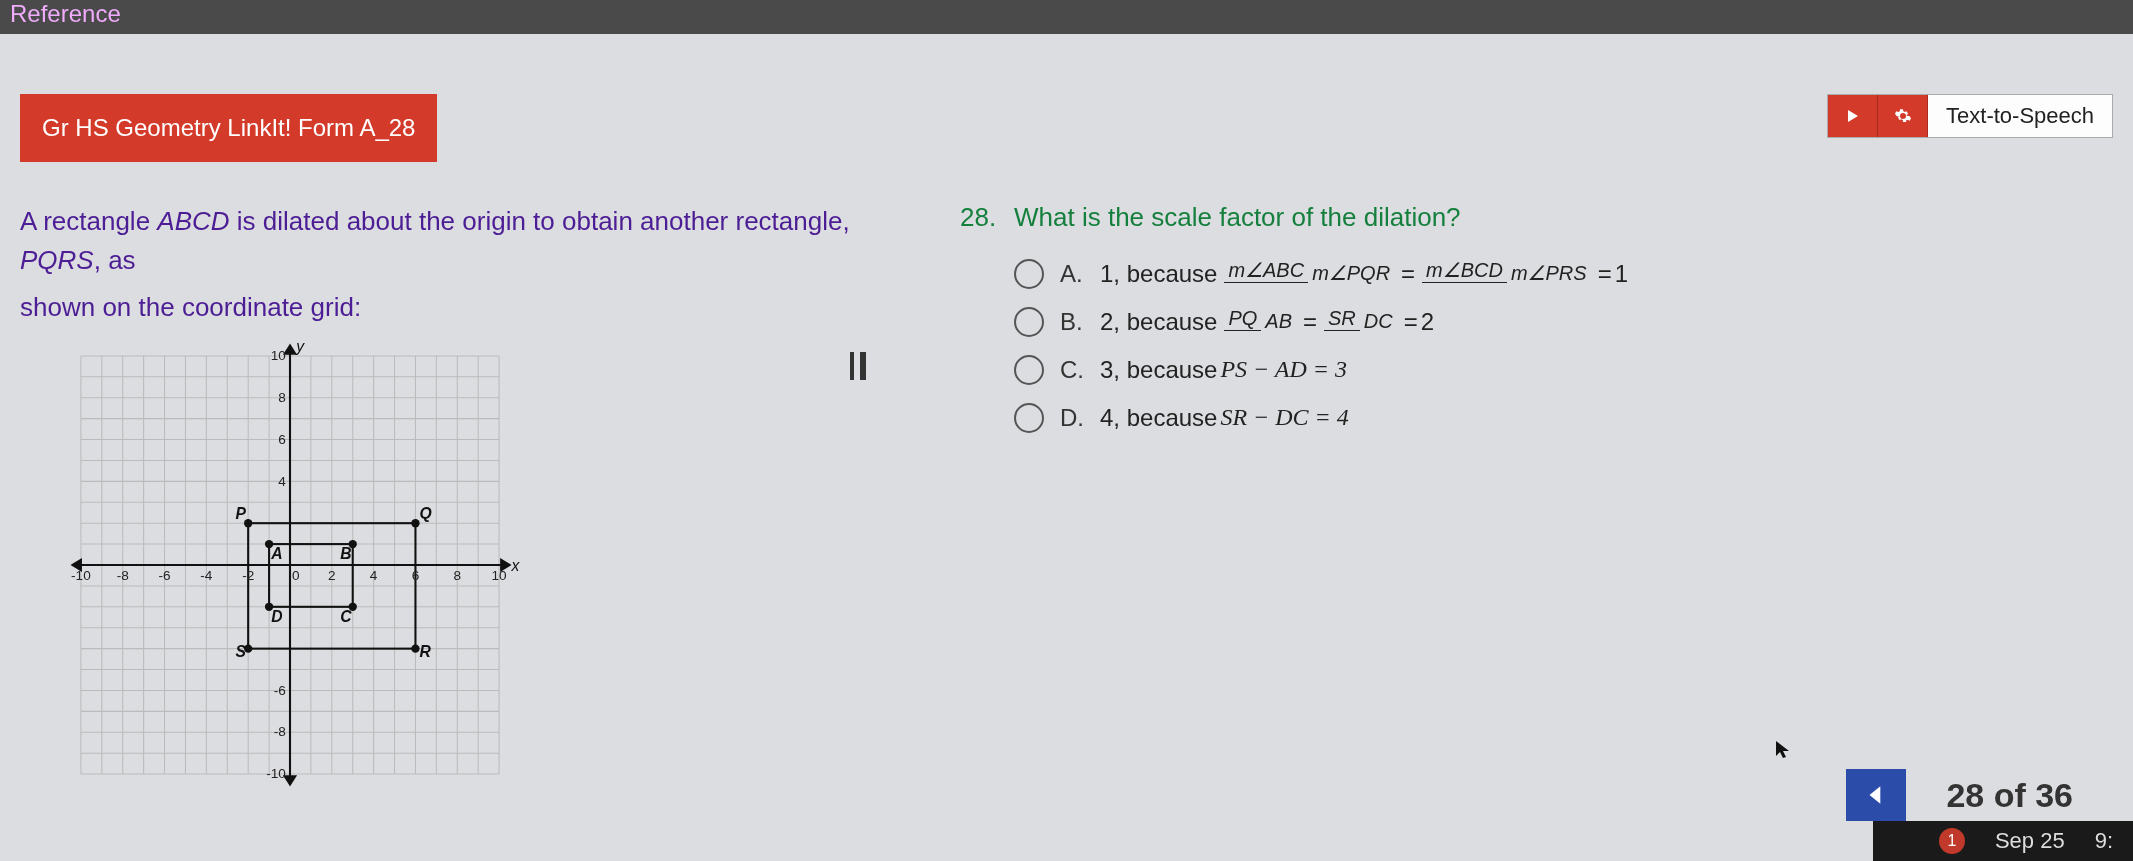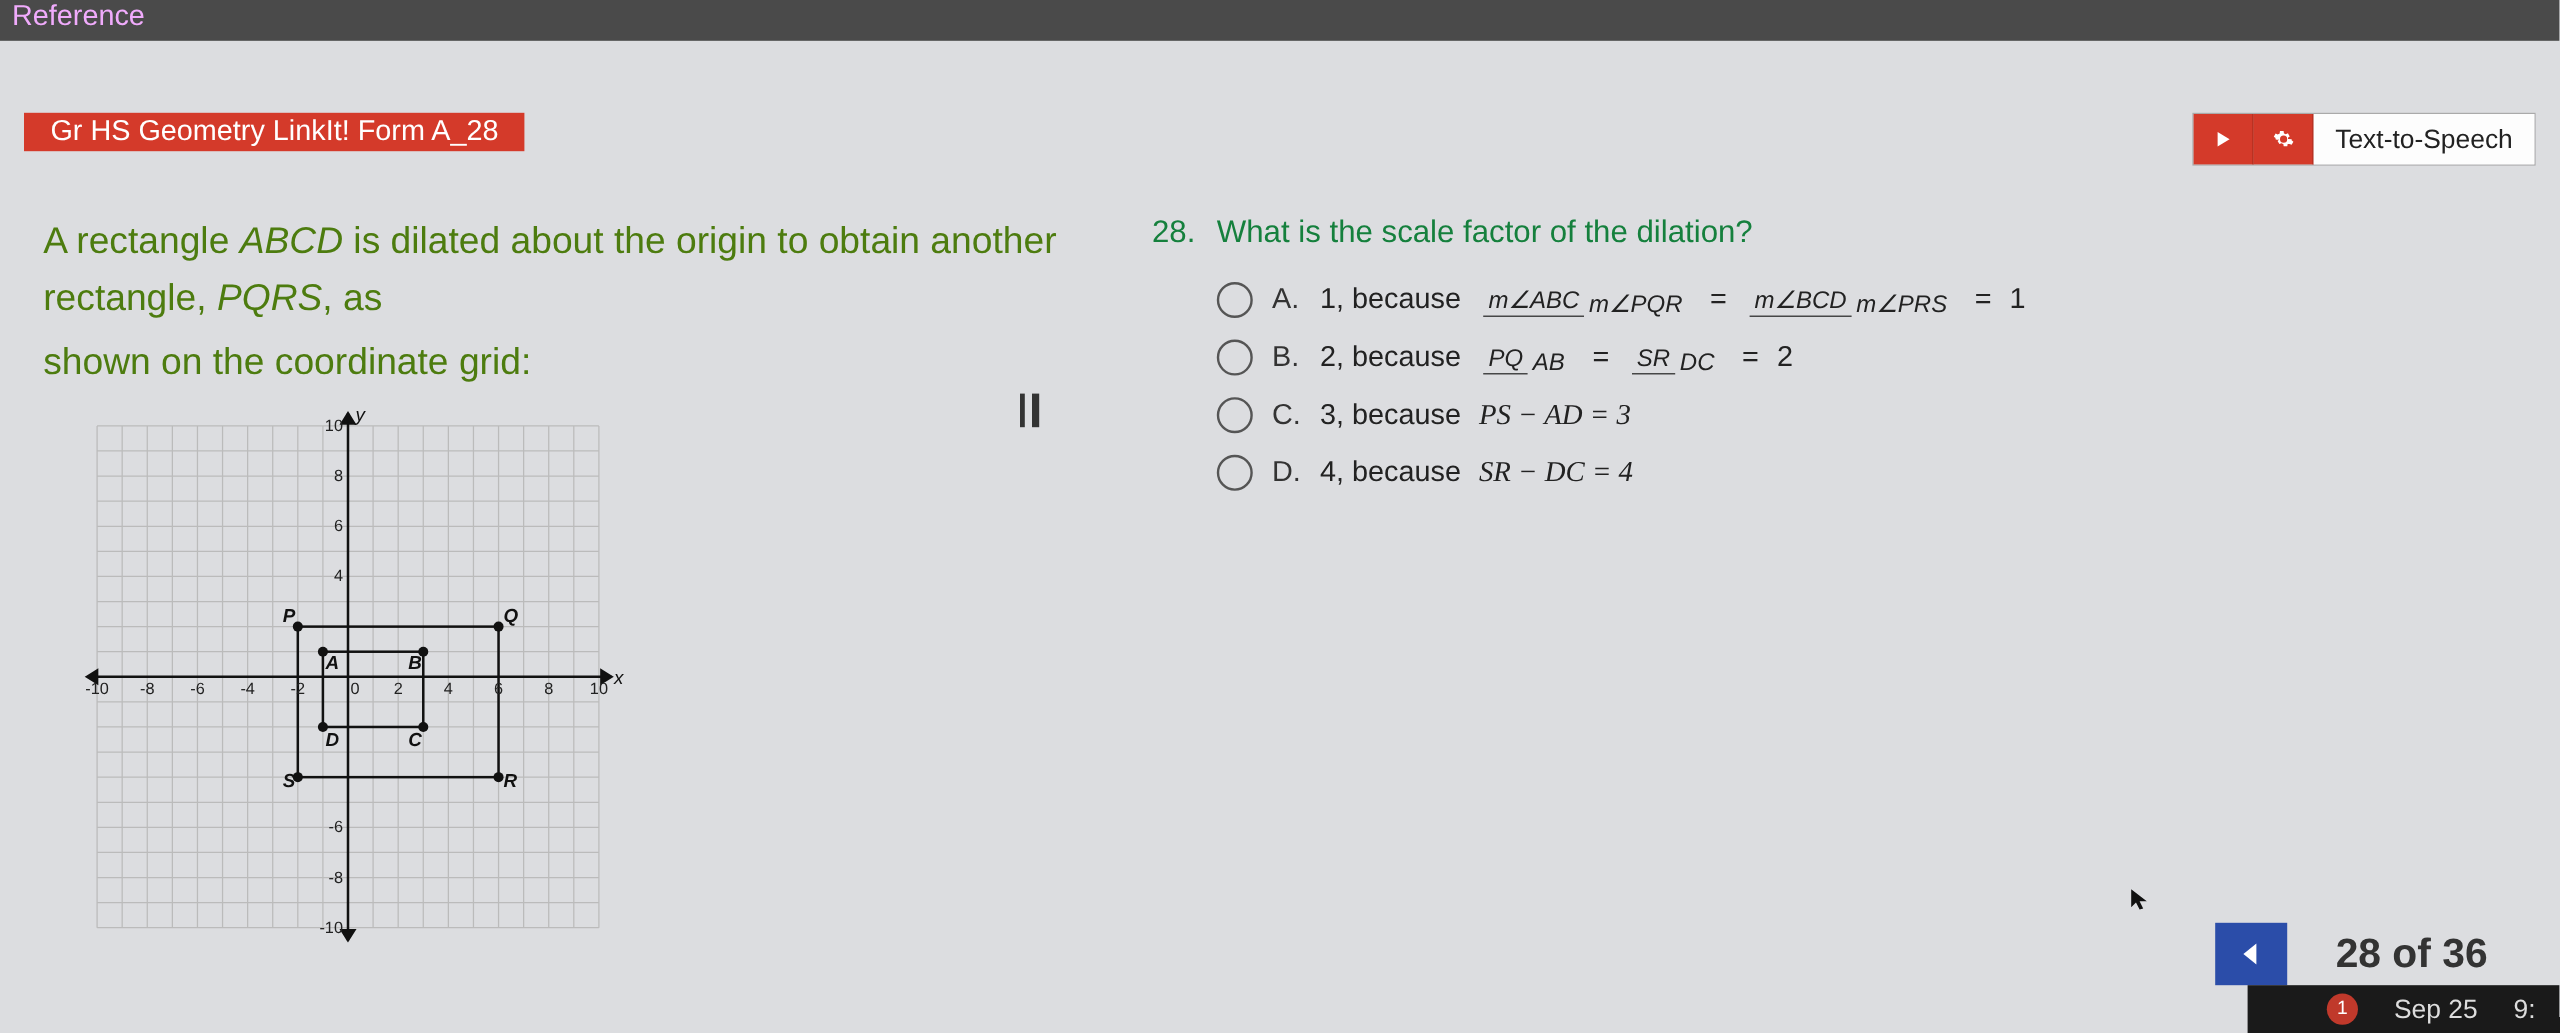--- a/index.html
+++ b/index.html
@@ -1,38 +1,38 @@
 <!DOCTYPE html>
 <html><head>
 <meta charset="utf-8">
 <style>
   * { box-sizing: border-box; margin: 0; padding: 0; font-family: Arial, Helvetica, sans-serif; }
   body { background: #dcdde0; width: 2133px; height: 861px; overflow: hidden; position: relative; }
   .topbar { background: #4a4a4a; height: 34px; display: flex; align-items: flex-start; padding-left: 10px; }
   .topbar-label { color: #f0abfc; font-size: 24px; }
   .page { position: relative; padding: 20px 20px 0 20px; }
   .title-bar { display:flex; justify-content: space-between; align-items:flex-start; margin-top: 40px; margin-bottom: 40px; }
-  .title-badge { background: #d43a2a; color: #fff; font-size: 24px; padding: 2px 22px; display:inline-block; }
+  .title-badge { background: #d43a2a; color: #fff; font-size: 24px; padding: 20px 22px; display:inline-block; }
   .tts-group { display:flex; align-items:stretch; height:44px; border:1px solid #aaa; }
   .tts-btn { width:50px; display:flex; align-items:center; justify-content:center; background:#d43a2a; color:#fff; font-size:20px; border-right:1px solid #aa2b1e; cursor:pointer; }
   .tts-label { padding: 0 18px; display:flex; align-items:center; font-size:22px; color:#222; background:#fdfdfd; }
   .main-row { display:flex; align-items:flex-start; }
   .left-col { width: 900px; }
-  .stem { font-size: 31px; color: #4d7c0f; line-height:1.5; margin-bottom: 8px; margin-left: 16px; }
+  .stem { font-size: 26px; color: #4c1d95; line-height:1.5; margin-bottom: 8px; }
   .stem .it { font-style: italic; }
   .graph { margin-top: 8px; margin-left: 40px; width: 460px; height: 460px; position:relative; }
   .graph svg { width:100%; height:100%; }
   .right-col { flex:1; padding-left: 40px; position:relative; }
   .qnum-row { display:flex; font-size:26px; color:#15803d; margin-bottom: 26px; }
   .qnum { width:54px; }
   .options { }
   .option { display:flex; align-items:center; margin: 14px 0 18px 0; cursor:pointer; }
   .radio { width:30px; height:30px; border:2px solid #555; border-radius:50%; margin-right:16px; flex-shrink:0; }
   .opt-letter { font-size:24px; color:#333; margin-right:12px; min-width:28px; }
-  .opt-text { font-size:24px; color:#222; display:flex; align-items:flex-end; gap:15px; }
+  .opt-text { font-size:24px; color:#222; display:flex; align-items:flex-start; gap:3px; }
   .frac { display:inline-flex; flex-direction:row; align-items:center; font-size:20px; line-height:1; margin:0 4px; vertical-align:middle; font-family:'Times New Roman', serif; }
   .frac .num { border-bottom:1.5px solid #222; padding:0 4px 2px 4px; font-style:italic; }
   .frac .den { padding:2px 4px 0 4px; font-style:italic; }
   .mathit { font-style:italic; font-family:'Times New Roman', serif; }
   .upright { font-style: normal; }
   .midbar { position:absolute; left:-70px; top:150px; display:flex; gap:6px; }
   .midbar span { display:inline-block; width:4px; height:28px; background:#333; }
   .midbar span.th { width:6px; }
   .footer { position:absolute; bottom:40px; right:60px; display:flex; align-items:center; gap:40px; }
   .prev-btn { width:60px; height:52px; background:#2b4da9; display:flex; align-items:center; justify-content:center; cursor:pointer; }

